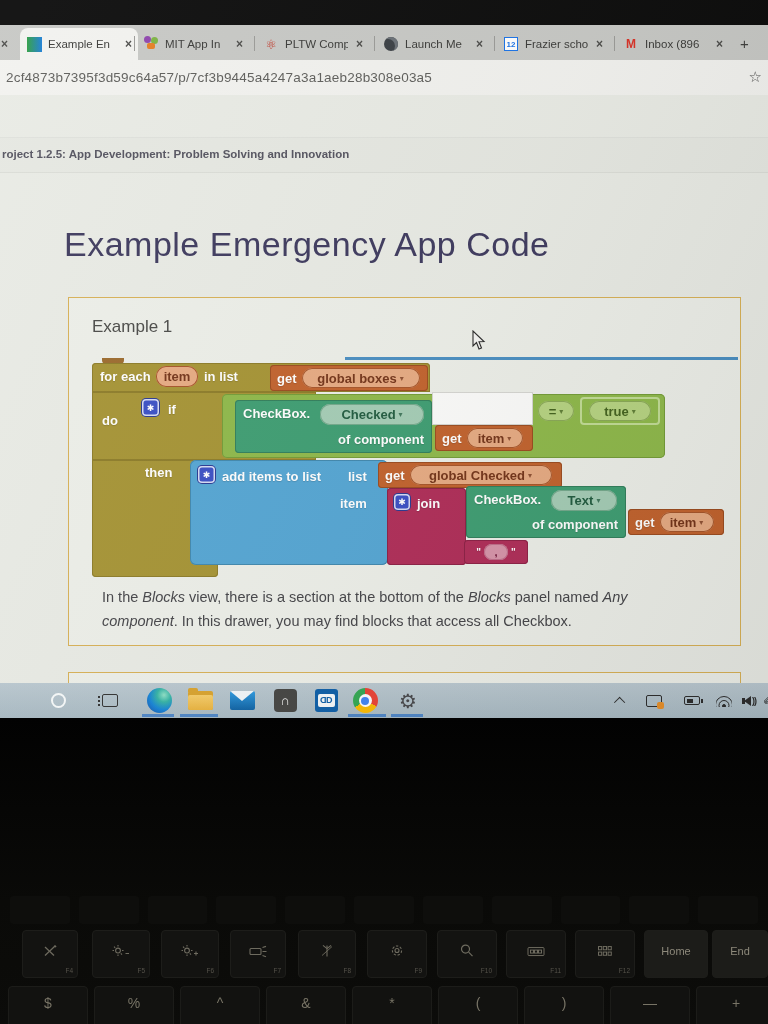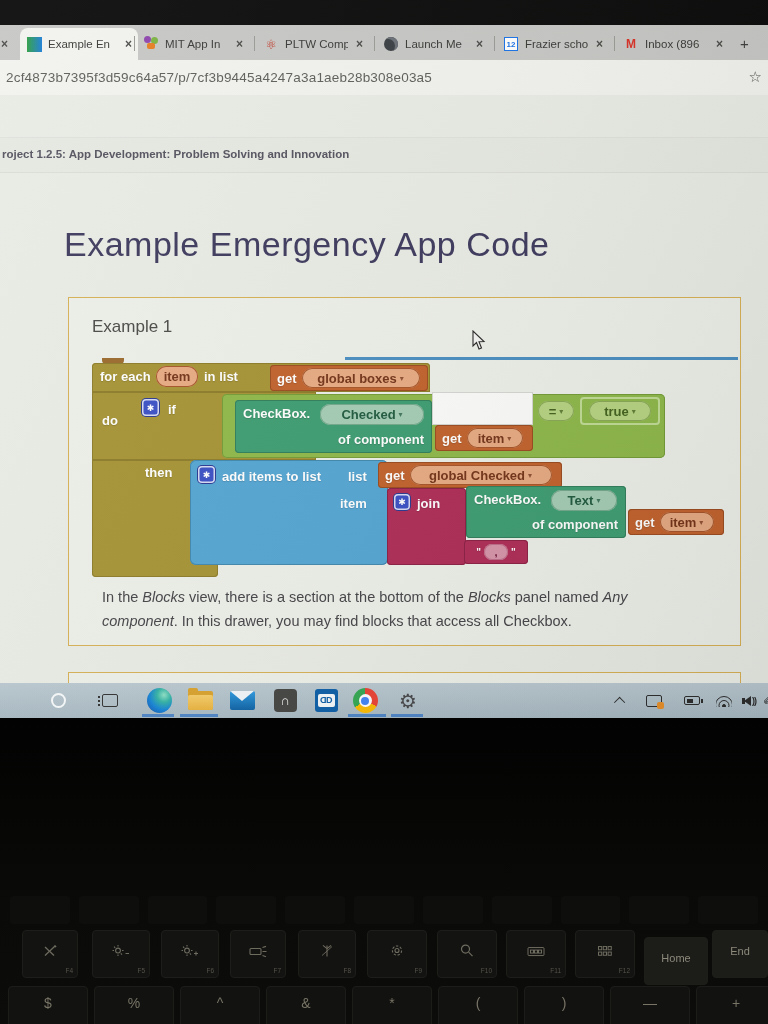--- a/index.html
+++ b/index.html
@@ -546,21 +546,21 @@
                 <rect x="1" y="1" width="3.2" height="3.2"></rect>
                 <rect x="5.8" y="1" width="3.2" height="3.2"></rect>
                 <rect x="10.6" y="1" width="3.2" height="3.2"></rect>
                 <rect x="1" y="6.5" width="3.2" height="3.2"></rect>
                 <rect x="5.8" y="6.5" width="3.2" height="3.2"></rect>
                 <rect x="10.6" y="6.5" width="3.2" height="3.2"></rect>
               </g>
             </svg></span>
           <span class="flabel">F12</span>
         </div>
-        <div class="fkey litekey" style="left: 644px; width: 64px; margin-top: 7px;">
+        <div class="fkey litekey" style="left: 644px; width: 64px;">
           <span class="kname">Home</span>
         </div>
         <div class="fkey litekey" style="left: 712px; width: 56px;">
           <span class="kname">End</span>
         </div>
       </div>
     <div id="nkeys">
         <div class="nkey" style="left: 8px;">
           <span class="shift">$</span>
         </div>

